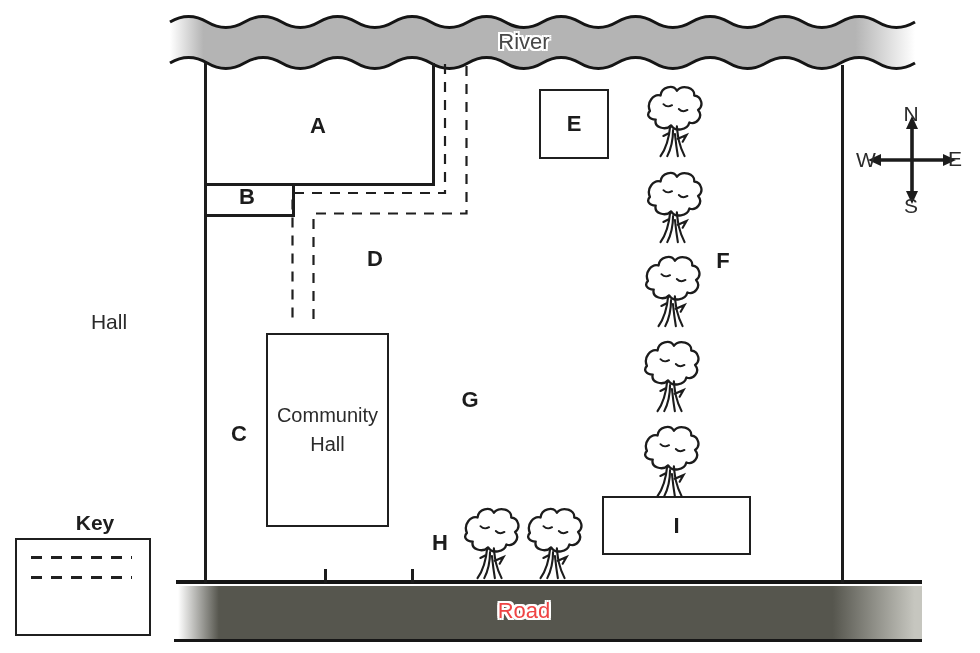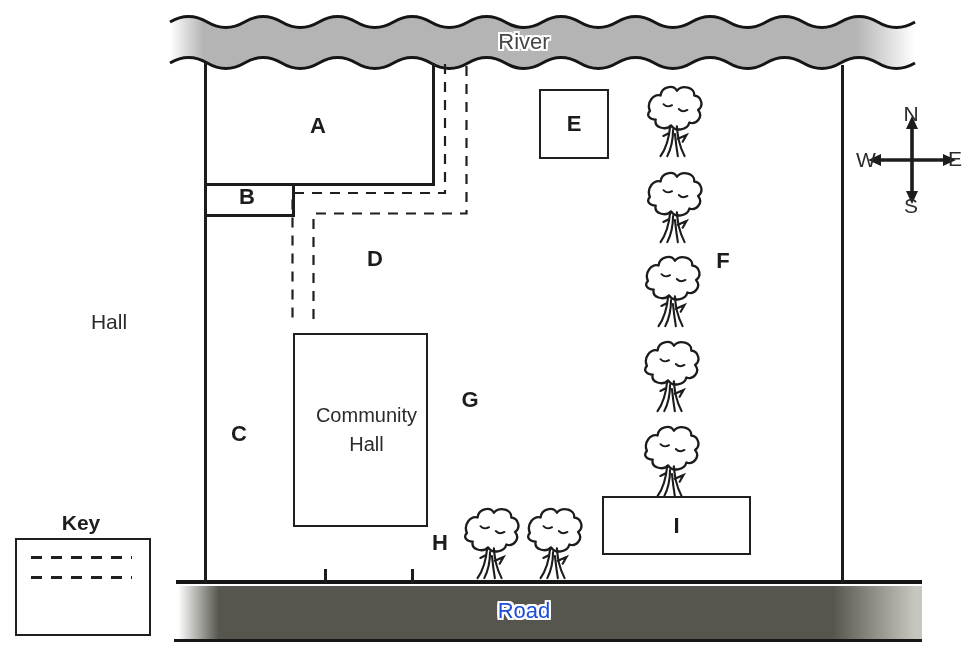--- a/index.html
+++ b/index.html
@@ -9,21 +9,21 @@
   }
   .abs{position:absolute;}
   .lbl{position:absolute;text-align:center;white-space:nowrap;}
   .area-letter{font-weight:bold;font-size:22px;color:#1c1c1c;}
   .plain{font-size:21px;color:#2b2b2b;}
   .halo{
     font-size:22px;color:#474747;
     text-shadow:-2px -2px 0 #fff,2px -2px 0 #fff,-2px 2px 0 #fff,2px 2px 0 #fff,
                 -2px 0 0 #fff,2px 0 0 #fff,0 -2px 0 #fff,0 2px 0 #fff;
   }
-  .road-halo{color:#1d4ed8;}
+  .road-halo{color:#ef4444;}
   .vline{position:absolute;background:#1c1c1c;}
   .hline{position:absolute;background:#161616;}
   .outline-box{position:absolute;border:2.5px solid #1f1f1f;background:#fff;
     display:flex;align-items:center;justify-content:center;}
   .road-band{
     position:absolute;left:178px;top:586px;width:744px;height:53px;
     background:linear-gradient(90deg,#ffffff 0%,#56564e 5.5%,#56564e 88%,#c6c6bf 99%);
   }
   .key-dash{
     position:absolute;height:3px;
@@ -87,21 +87,21 @@
   <div class="abs" style="left:204px;top:63px;width:228px;height:120px;
               border-right:3px solid #1c1c1c;border-bottom:3px solid #1c1c1c;"></div>
   <div class="abs" style="left:204px;top:183px;width:88px;height:31px;
               border-right:3px solid #1c1c1c;border-bottom:3px solid #1c1c1c;"></div>
 
   <svg class="abs" style="left:0;top:0;" width="980" height="653" viewBox="0 0 980 653">
     <path class="fp" d="M445,64 L445,193 L292.5,193 L292.5,322"></path>
     <path class="fp" d="M466.5,66 L466.5,213.5 L313.5,213.5 L313.5,322"></path>
   </svg>
 
-  <div class="outline-box" style="left:293px;top:333px;width:119px;height:190px;padding-left:12px;">
+  <div class="outline-box" style="left:266px;top:333px;width:119px;height:190px;">
     <div class="plain" style="font-size:20px;line-height:1.45;text-align:center;white-space:normal;width:112px;">Community Hall</div>
   </div>
 
   <div class="outline-box" style="left:539px;top:89px;width:66px;height:66px;">
     <span class="area-letter">E</span>
   </div>
 
   <div class="outline-box" style="left:602px;top:496px;width:145px;height:55px;">
     <span class="area-letter">I</span>
   </div>
@@ -166,18 +166,18 @@
       <path d="M67,109 L61,96 L73,96 Z"></path>
       <path d="M23,65 L36,59 L36,71 Z"></path>
       <path d="M111,65 L98,59 L98,71 Z"></path>
     </g>
   </svg>
   <div class="lbl plain" style="left:894px;top:102px;width:34px;">N</div>
   <div class="lbl plain" style="left:894px;top:194px;width:34px;">S</div>
   <div class="lbl plain" style="left:849px;top:148px;width:34px;">W</div>
   <div class="lbl plain" style="left:938px;top:147px;width:34px;">E</div>
 
-  <div class="lbl" style="left:39px;top:511px;width:84px;font-weight:bold;font-size:21px;">Key</div>
+  <div class="lbl" style="left:53px;top:511px;width:84px;font-weight:bold;font-size:21px;">Key</div>
   <div class="outline-box" style="left:15px;top:538px;width:132px;height:94px;"></div>
   <div class="key-dash" style="left:31px;top:556px;width:101px;"></div>
   <div class="key-dash" style="left:31px;top:576px;width:101px;"></div>
 
 </div>
 
 </body></html>

